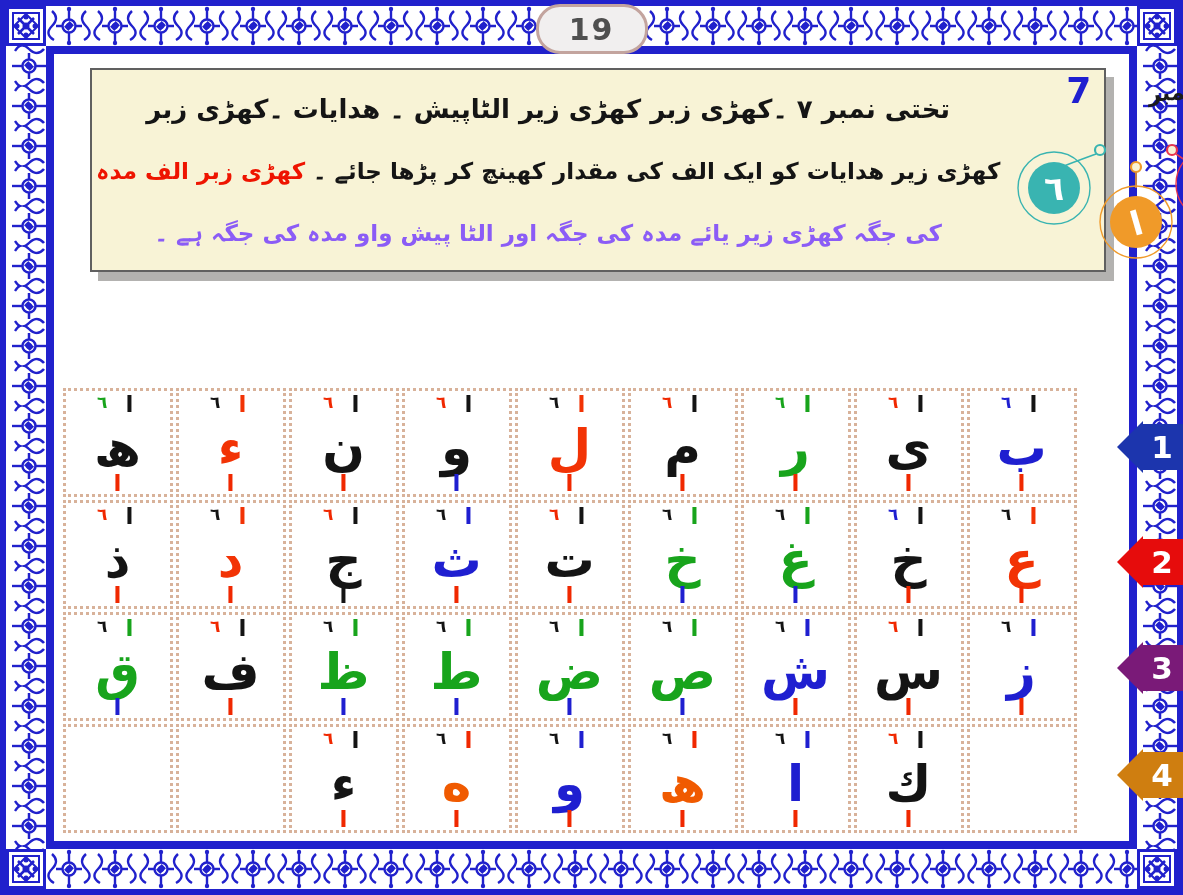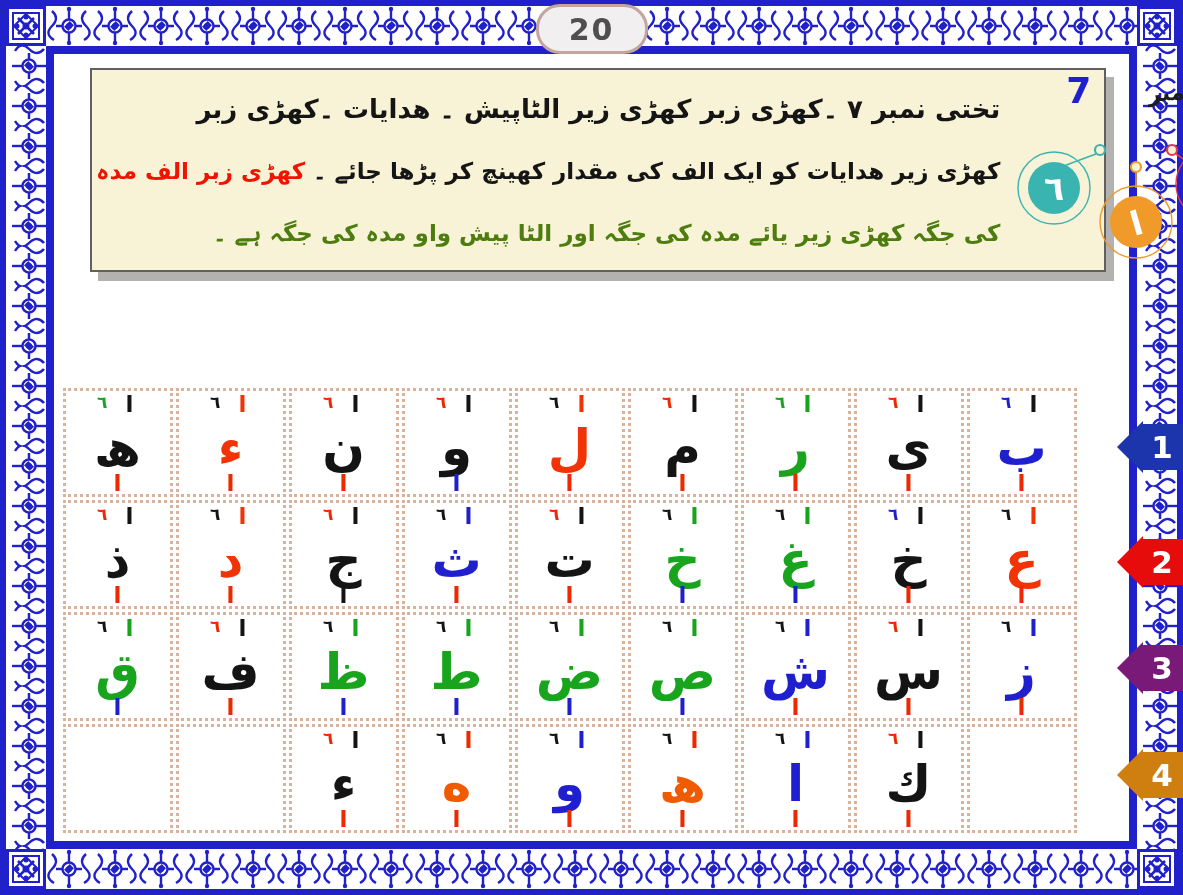--- a/index.html
+++ b/index.html
@@ -21,21 +21,21 @@
   
   .page-badge{position:absolute;top:4px;left:50%;transform:translateX(-50%);
     width:106px;height:44px;background:#f1efef;border:3px solid #c3a49e;border-radius:24px;
     display:flex;align-items:center;justify-content:center;color:#4f4f4f;
     font-size:30px;font-weight:bold;z-index:40;letter-spacing:2px;}
 
   
   .instruction-box{position:absolute;left:90px;top:68px;width:1012px;height:200px;
     background:#f8f3d6;border:2px solid #606060;box-shadow:8px 9px 0 #b3b2b0;
     display:flex;z-index:10;}
-  .instruction-text{flex:1;direction:rtl;text-align:right;padding:8px 14px 15px 4px;color:#151515;}
+  .instruction-text{flex:1;direction:rtl;text-align:center;padding:8px 14px 15px 4px;color:#151515;}
   .instr-line{line-height:62px;white-space:nowrap;font-weight:bold;}
   .line1{font-size:26px;}
   .line2,.line3{font-size:23px;}
   .diagram{position:relative;width:252px;flex:0 0 252px;}
   .diagram-label{position:absolute;top:8px;right:10px;direction:rtl;font-size:22px;
     font-weight:bold;color:#1b1b1b;transform:rotate(-4deg);}
   .diagram-number{position:absolute;top:0;left:52px;font-size:36px;font-weight:bold;}
   .diagram-svg{position:absolute;inset:0;width:252px;height:198px;}
   .conn{fill:none;stroke-width:1.6;}
   .ring{fill:none;stroke-width:1.4;}
@@ -132,29 +132,29 @@
   <svg class="corner corner-bl" viewBox="0 0 40 40">
       <use href="#cornerArt"></use>
     </svg>
   <svg class="corner corner-br" viewBox="0 0 40 40">
       <use href="#cornerArt"></use>
     </svg>
 
   <div class="frame-outer"></div>
   <div class="frame-inner"></div>
 
-  <div class="page-badge">20</div>
+  <div class="page-badge">19</div>
 
   <div class="instruction-box" style="background: rgb(248, 243, 214);">
     <div class="instruction-text">
       <div class="instr-line line1">تختی نمبر ۷ ۔کھڑی زبر کھڑی زیر الٹاپیش ۔ هدایات ۔کھڑی زبر</div>
       <div class="instr-line line2">
         <span>کھڑی زیر هدایات کو ایک الف کی مقدار کھینچ کر پڑھا جائے ۔ </span><span style="color: rgb(238, 20, 0);">کھڑی زبر الف مدہ</span>
       </div>
-      <div class="instr-line line3" style="color: #4d7c0f;">کی جگہ کھڑی زیر یائے مدہ کی جگہ اور الٹا پیش واو مدہ کی جگہ ہے ۔</div>
+      <div class="instr-line line3" style="color: #8b5cf6;">کی جگہ کھڑی زیر یائے مدہ کی جگہ اور الٹا پیش واو مدہ کی جگہ ہے ۔</div>
     </div>
 
     <div class="diagram">
       <div class="diagram-number" style="color: rgb(31, 31, 208);">7</div>
       <div class="diagram-label">تختی نمبر</div>
       <svg class="diagram-svg" viewBox="0 0 252 198">
         <path class="conn" d="M82 84 Q60 92 50 96" style="stroke: rgb(57, 180, 177);"></path>
         <path class="conn" d="M122 103 L122 118" style="stroke: rgb(240, 154, 41);"></path>
         <path class="conn" d="M162 84 L180 96" style="stroke: rgb(232, 54, 78);"></path>
         <circle class="node" cx="86" cy="80" r="5" fill="#f8f3d6" style="stroke: rgb(57, 180, 177);"></circle>

